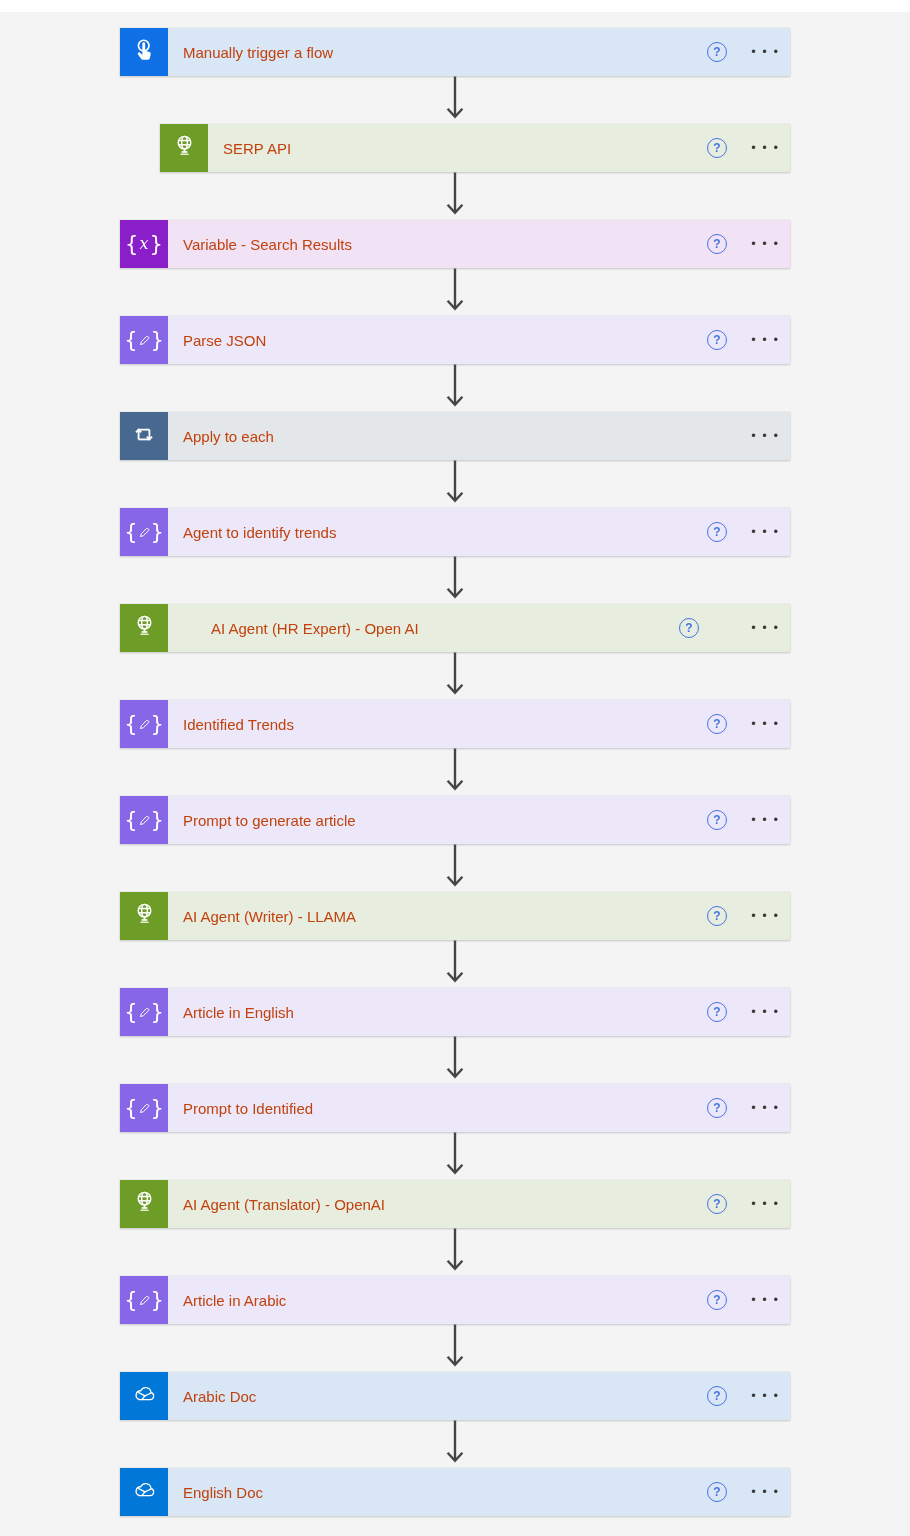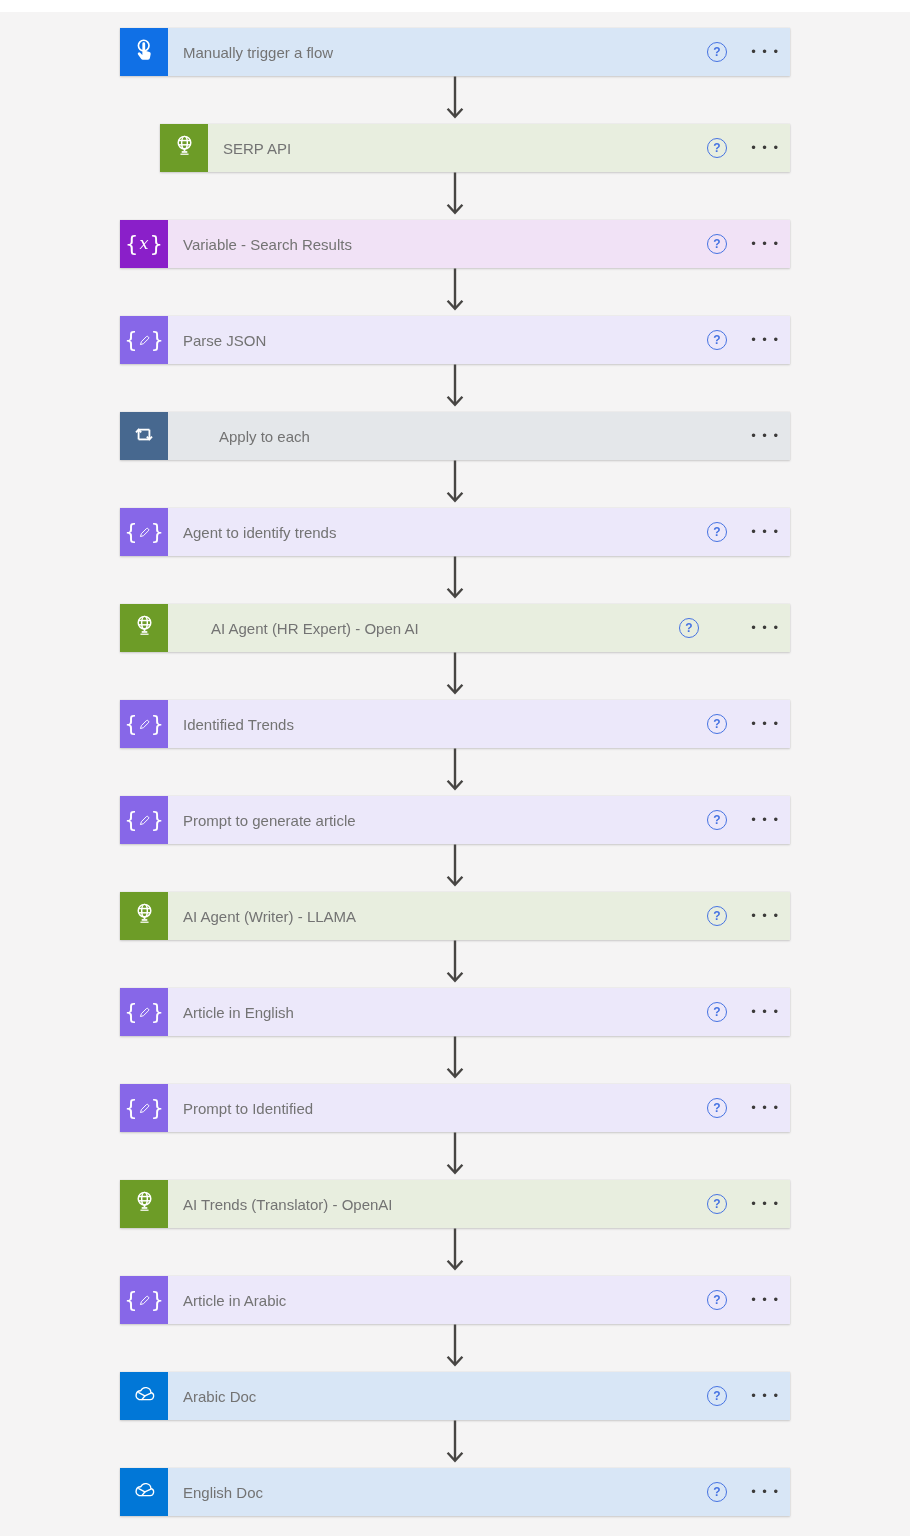--- a/index.html
+++ b/index.html
@@ -28,21 +28,21 @@
   }
   .icon-box{
     width:48px;height:48px;flex:0 0 48px;
     display:flex;align-items:center;justify-content:center;
     color:#fff;
   }
   .label{
     flex:1;
     margin-left:15px;
     font-size:15px;
-    color:#737373;
+    color:#c2410c;
     white-space:nowrap;
     overflow:hidden;
   }
   .help{
     width:20px;height:20px;flex:0 0 20px;
     margin-right:19px;
     border:1.5px solid #4673E2;
     border-radius:50%;
     background:transparent;
     color:#4673E2;
@@ -175,21 +175,21 @@
     <button class="menu">•••</button>
   </div>
 
   <div class="connector">
     <svg width="24" height="48" viewBox="0 0 24 48" fill="none">
       <path d="M12 0.5 V40" stroke="#474543" stroke-width="2.4"></path>
       <path d="M4.6 32.8 L12 40.8 L19.4 32.8" stroke="#474543" stroke-width="2.4"></path>
     </svg>
   </div>
 
-  <div class="step" style="background: rgb(228, 231, 234); gap: 36px;">
+  <div class="step" style="background: rgb(228, 231, 234);">
     <div class="icon-box" style="background: rgb(71, 104, 143);">
         <span>
     <svg viewBox="0 0 24 24" width="26" height="26" fill="none" stroke="#fff" stroke-width="1.7">
       <path d="M7 17 V8"></path>
       <path d="M7 8 H17"></path>
       <path d="M17 8 V17"></path>
       <path d="M17 17 H7"></path>
       <path d="M4.6 10.6 L7 8 L9.4 10.6"></path>
       <path d="M14.6 14.4 L17 17 L19.4 14.4"></path>
     </svg>
@@ -392,21 +392,21 @@
         <ellipse cx="12" cy="8.6" rx="2.5" ry="5.6"></ellipse>
         <line x1="6.6" y1="6.7" x2="17.4" y2="6.7"></line>
         <line x1="6.6" y1="10.5" x2="17.4" y2="10.5"></line>
       </g>
       <rect x="11.25" y="14.2" width="1.5" height="1.9" fill="#fff"></rect>
       <rect x="9.5" y="16.1" width="5" height="1.5" fill="#fff"></rect>
       <rect x="8.4" y="18.3" width="7.2" height="1.1" fill="#fff"></rect>
     </svg>
   </span>
       </div>
-    <div class="label">AI Trends (Translator) - OpenAI</div>
+    <div class="label">AI Agent (Translator) - OpenAI</div>
     <button class="help">?</button>
     <button class="menu">•••</button>
   </div>
 
   <div class="connector">
     <svg width="24" height="48" viewBox="0 0 24 48" fill="none">
       <path d="M12 0.5 V40" stroke="#474543" stroke-width="2.4"></path>
       <path d="M4.6 32.8 L12 40.8 L19.4 32.8" stroke="#474543" stroke-width="2.4"></path>
     </svg>
   </div>

